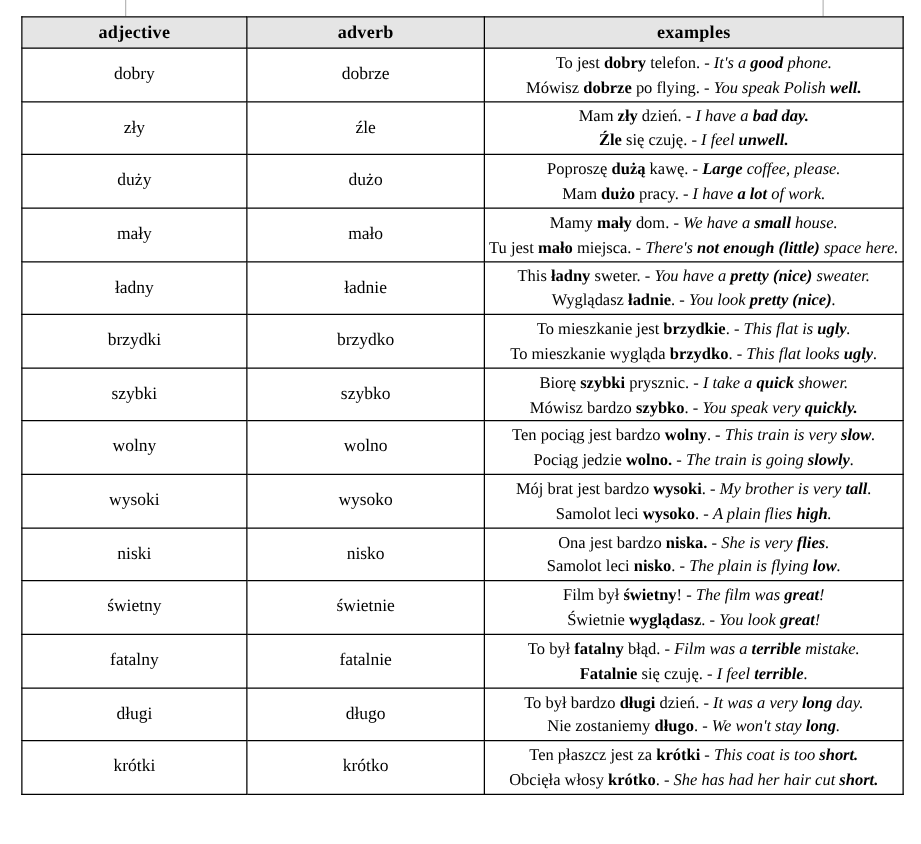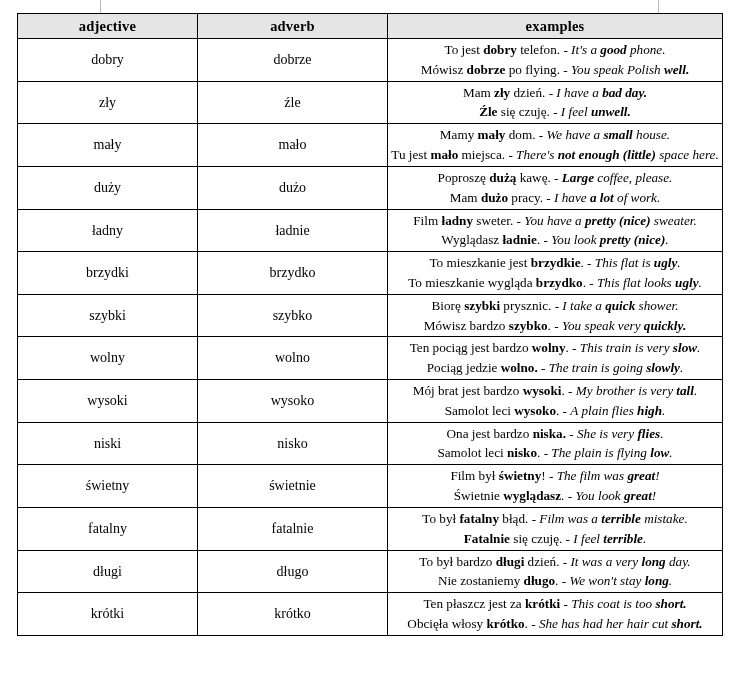--- a/index.html
+++ b/index.html
@@ -118,40 +118,40 @@
         </tr>
         <tr>
           <td class="cell-word">zły</td>
           <td class="cell-word">źle</td>
           <td class="cell-examples">
             <span class="example-line"><span>Mam </span><span class="pl-bold">zły</span><span> dzień.</span><span class="sep"> - </span><span class="en">I have a </span><span class="en-bold">bad day.</span></span>
             <span class="example-line"><span class="pl-bold">Źle</span><span> się czuję.</span><span class="sep"> - </span><span class="en">I feel </span><span class="en-bold">unwell.</span></span>
           </td>
         </tr>
         <tr>
+          <td class="cell-word">duży</td>
+          <td class="cell-word">dużo</td>
+          <td class="cell-examples">
+            <span class="example-line"><span>Poproszę </span><span class="pl-bold">dużą</span><span> kawę.</span><span class="sep"> - </span><span class="en-bold">Large</span><span class="en"> coffee, please.</span></span>
+            <span class="example-line"><span>Mam </span><span class="pl-bold">dużo</span><span> pracy.</span><span class="sep"> - </span><span class="en">I have </span><span class="en-bold">a lot</span><span class="en"> of work.</span></span>
+          </td>
+        </tr>
+        <tr>
           <td class="cell-word">mały</td>
           <td class="cell-word">mało</td>
           <td class="cell-examples">
             <span class="example-line"><span>Mamy </span><span class="pl-bold">mały</span><span> dom.</span><span class="sep"> - </span><span class="en">We have a </span><span class="en-bold">small</span><span class="en"> house.</span></span>
             <span class="example-line"><span>Tu jest </span><span class="pl-bold">mało</span><span> miejsca.</span><span class="sep"> - </span><span class="en">There's </span><span class="en-bold">not enough (little)</span><span class="en"> space here.</span></span>
           </td>
         </tr>
         <tr>
-          <td class="cell-word">duży</td>
-          <td class="cell-word">dużo</td>
-          <td class="cell-examples">
-            <span class="example-line"><span>Poproszę </span><span class="pl-bold">dużą</span><span> kawę.</span><span class="sep"> - </span><span class="en-bold">Large</span><span class="en"> coffee, please.</span></span>
-            <span class="example-line"><span>Mam </span><span class="pl-bold">dużo</span><span> pracy.</span><span class="sep"> - </span><span class="en">I have </span><span class="en-bold">a lot</span><span class="en"> of work.</span></span>
-          </td>
-        </tr>
-        <tr>
           <td class="cell-word">ładny</td>
           <td class="cell-word">ładnie</td>
           <td class="cell-examples">
-            <span class="example-line"><span>Film </span><span class="pl-bold">ładny</span><span> sweter.</span><span class="sep"> - </span><span class="en">You have a </span><span class="en-bold">pretty (nice)</span><span class="en"> sweater.</span></span>
+            <span class="example-line"><span>This </span><span class="pl-bold">ładny</span><span> sweter.</span><span class="sep"> - </span><span class="en">You have a </span><span class="en-bold">pretty (nice)</span><span class="en"> sweater.</span></span>
             <span class="example-line"><span>Wyglądasz </span><span class="pl-bold">ładnie</span><span>.</span><span class="sep"> - </span><span class="en">You look </span><span class="en-bold">pretty (nice)</span><span class="en">.</span></span>
           </td>
         </tr>
         <tr>
           <td class="cell-word">brzydki</td>
           <td class="cell-word">brzydko</td>
           <td class="cell-examples">
             <span class="example-line"><span>To mieszkanie jest </span><span class="pl-bold">brzydkie</span><span>.</span><span class="sep"> - </span><span class="en">This flat is </span><span class="en-bold">ugly</span><span class="en">.</span></span>
             <span class="example-line"><span>To mieszkanie wygląda </span><span class="pl-bold">brzydko</span><span>.</span><span class="sep"> - </span><span class="en">This flat looks </span><span class="en-bold">ugly</span><span class="en">.</span></span>
           </td>

